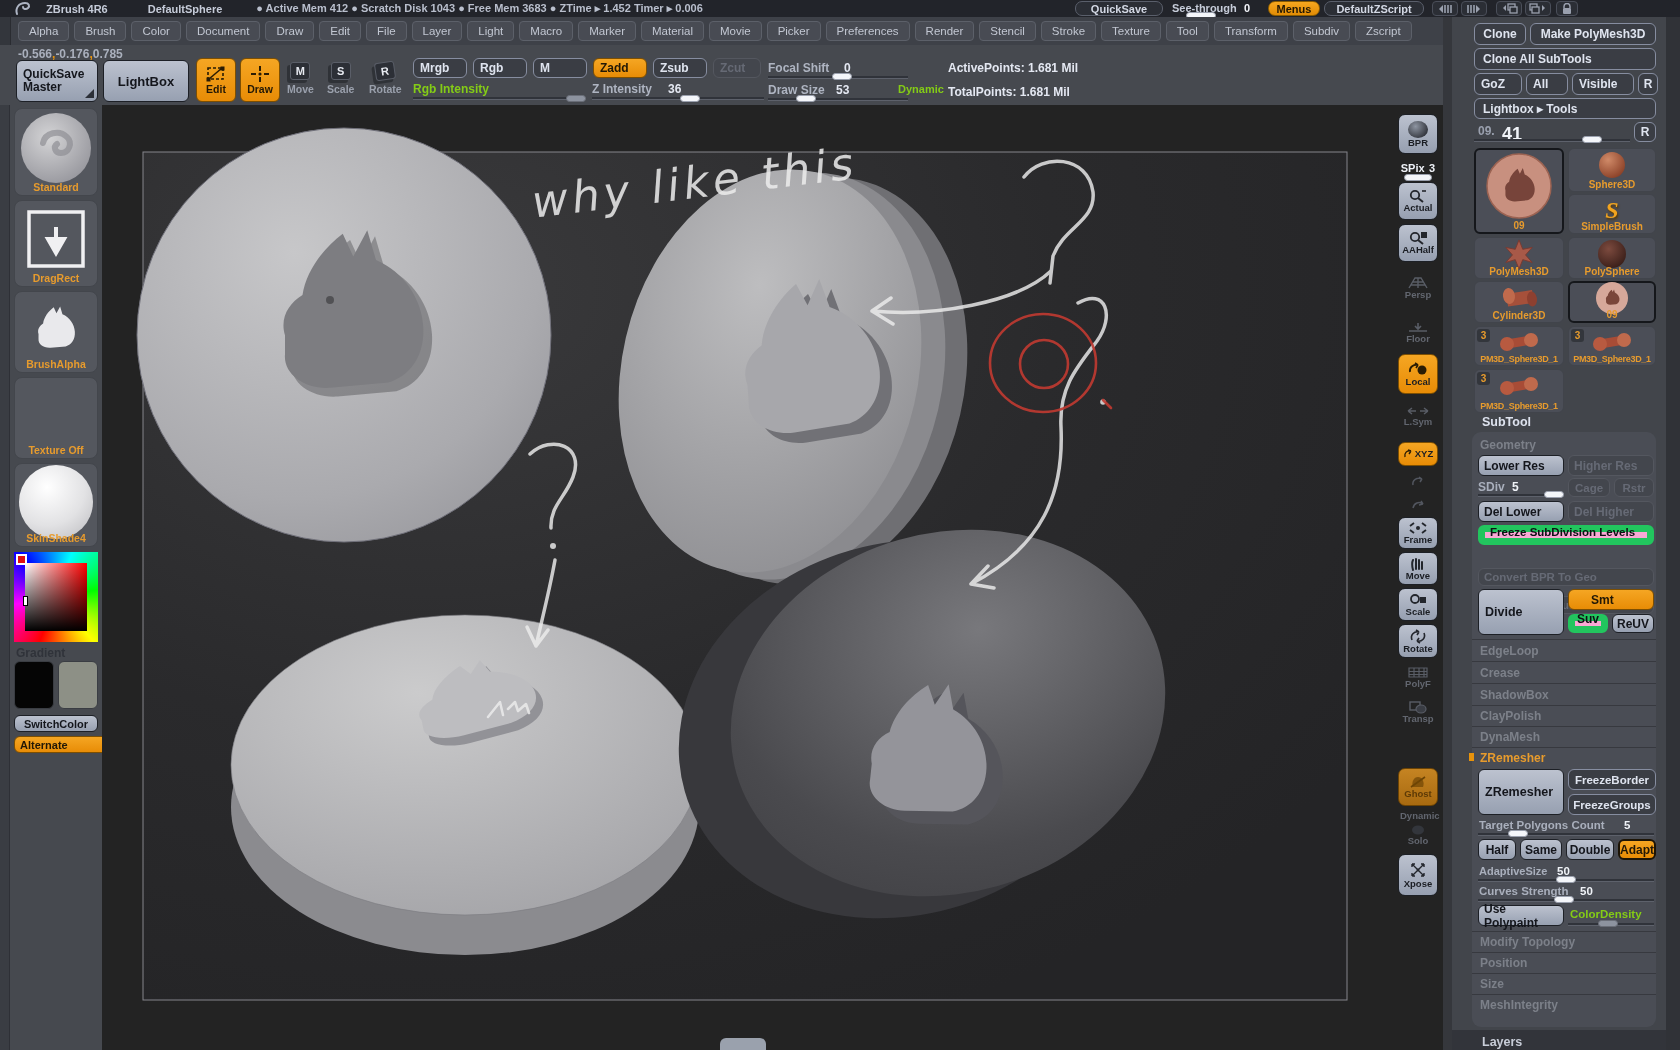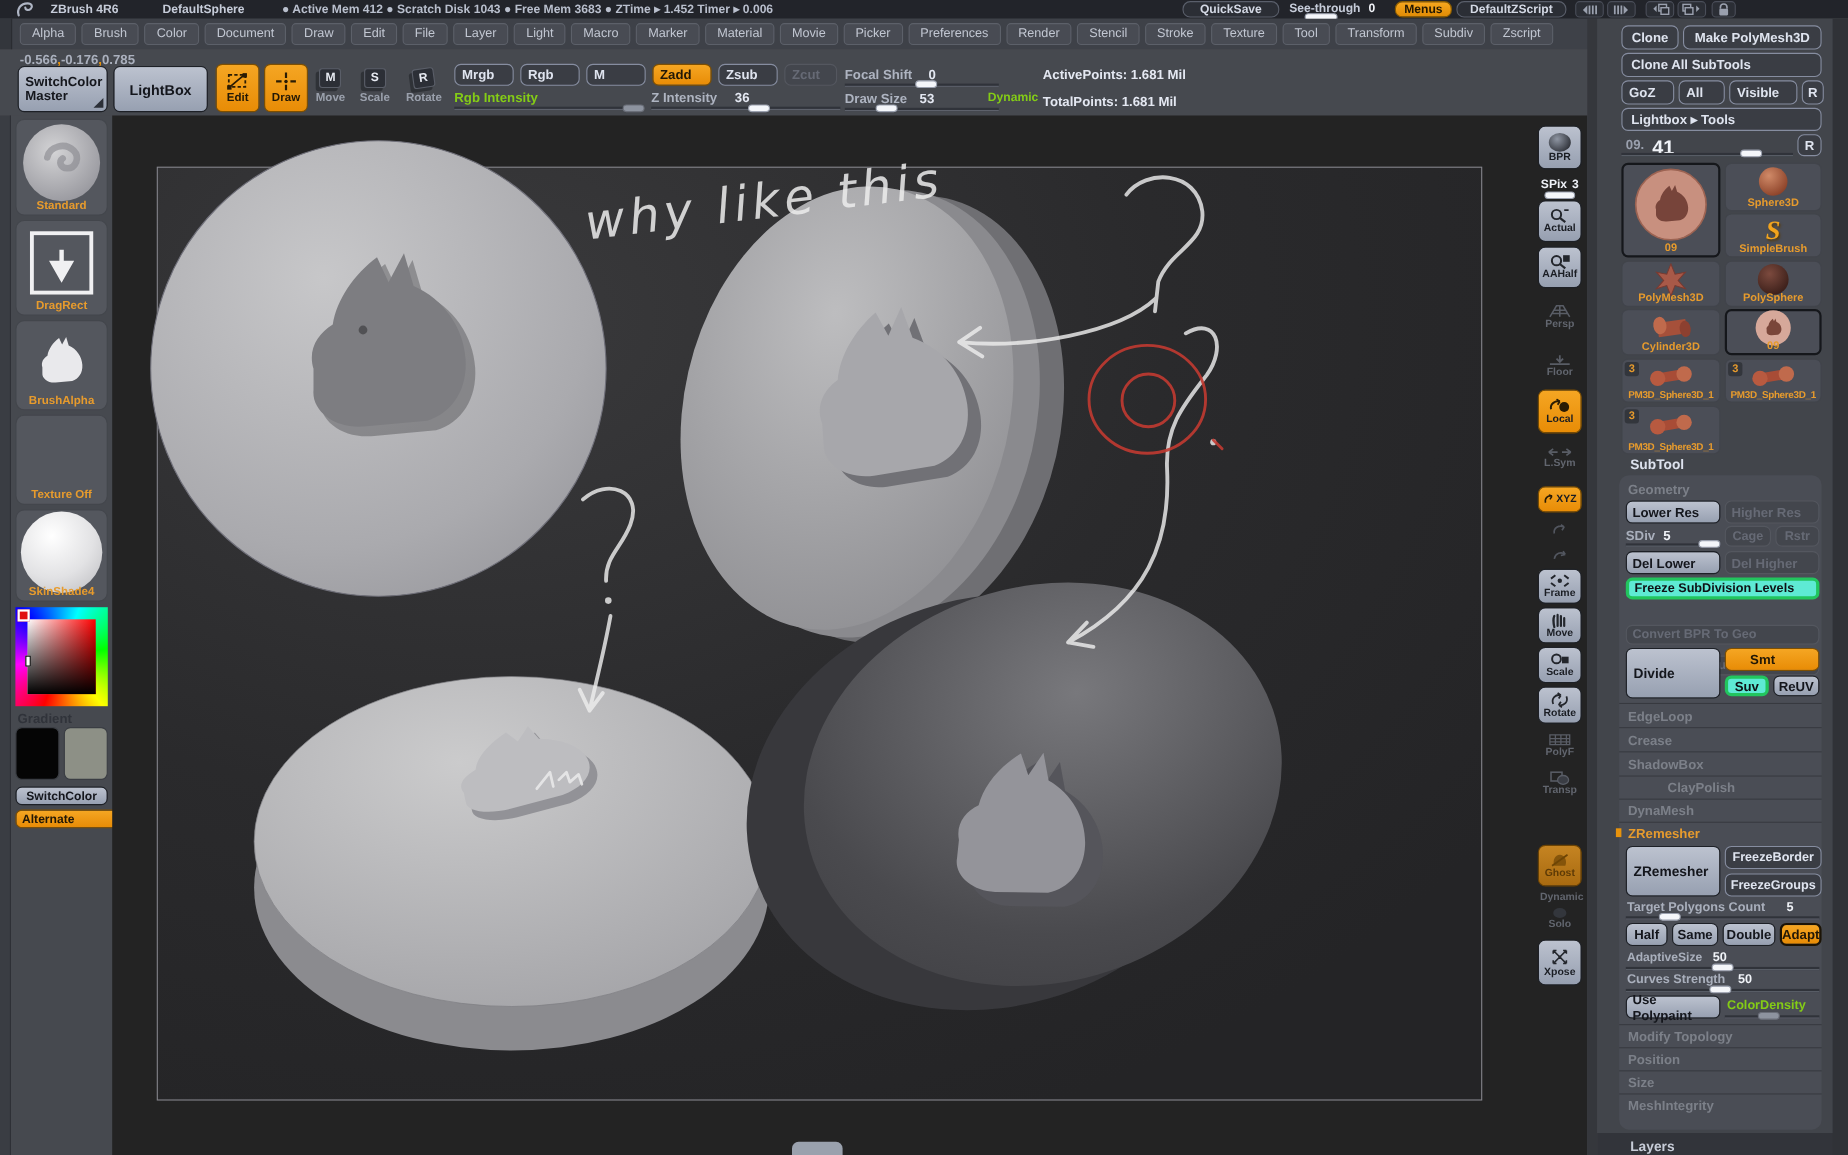--- a/index.html
+++ b/index.html
@@ -19,21 +19,21 @@
   .mi { height:20px; padding:0 10px; background:#484b53; border:1px solid #5c6069; border-radius:4px; color:#c2c7d2; font-size:11.5px; display:flex; align-items:center; }
   #menubar .handle { position:absolute; left:0; top:0; width:11px; height:28px; background:#33363c; border-right:1px solid #2a2c31; }
 
   
   #topbar { position:absolute; left:0; top:45px; width:1680px; height:60px; background:#46494f; }
   #coords { position:absolute; left:18px; top:2px; font-size:12px; font-weight:bold; color:#aab0bd; }
   #coords .sep { color:#e8930c; }
   .btn { position:absolute; display:flex; align-items:center; justify-content:center; font-weight:bold; border-radius:6px; }
   .btn-light { background:linear-gradient(#bcc2cf,#97a0b1); color:#14161c; border:1px solid #1d2026; }
   .btn-dark { background:#3a3d44; color:#dfe4ef; border:1px solid #868da0; }
-  .btn-mid { background:#5eead4; color:#0e1014; border:3px solid #22c55e; }
+  .btn-mid { background:#f9a8d4; color:#0e1014; border:7px solid #22c55e;align-items:flex-end; }
   .btn-orange { background:linear-gradient(#f5a623,#e88c06); color:#221806; border:1px solid #7d4f02; }
   .btn-dim { background:#43464d; color:#666a75; border:1px solid #54575f; }
   .dimlbl { color:#84cc16; font-weight:bold; }
   .toollbl { color:#e4e8f2; font-weight:bold; }
   .track { position:absolute; height:3px; background:#30333a; border-bottom:1px solid #5d617a; border-bottom:1px solid #5d616b; }
   .pill { position:absolute; width:20px; height:7px; border-radius:4px; background:#f4f6fa; border:1px solid #9aa0ae; }
   .pill.gray { background:#8d939f; border-color:#6a6e78; }
   .msr { display:flex; flex-direction:column; align-items:center; position:absolute; }
   .msr .sq { width:20px; height:18px; background:#2c2f36; border:1px solid #5a5e68; border-radius:3px; color:#e8ebf2; font-size:11px; font-weight:bold; display:flex; align-items:center; justify-content:center; box-shadow:-3px 3px 0 rgba(20,22,26,.45); }
   .msr .lb { margin-top:3px; font-size:10.5px; color:#9aa0ac; font-weight:bold; }
@@ -164,21 +164,21 @@
     <div class="mi">Transform</div>
     <div class="mi">Subdiv</div>
     <div class="mi">Zscript</div>
   </nav>
 
   <section id="topbar">
     <div id="coords">
       <span>-0.566</span><span class="sep">,</span><span>-0.176</span><span class="sep">,</span><span>0.785</span>
     </div>
     <div class="btn btn-light fold" style="left:16px; top:15px; width:82px; height:42px; font-size:12px; text-align:left; padding-left:6px; justify-content:flex-start; line-height:13px;">
-        <span>SwitchColor Master</span>
+        <span>QuickSave Master</span>
       </div>
     <div class="btn btn-light" style="left:103px; top:15px; width:86px; height:42px; font-size:13px;">
         <span>LightBox</span>
       </div>
     <div class="btn btn-orange" style="left:196px; top:13px; width:40px; height:44px; flex-direction:column;">
       <svg width="22" height="18" viewBox="0 0 22 18">
           <rect x="3" y="3" width="15" height="11" fill="none" stroke="#2a1c04" stroke-width="1.6" stroke-dasharray="3,2"></rect>
           <path d="M4,14 L17,3" stroke="#2a1c04" stroke-width="1.6"></path>
           <rect x="1.5" y="12.5" width="4" height="4" fill="#2a1c04"></rect>
           <rect x="15.5" y="1.5" width="4" height="4" fill="#2a1c04"></rect>
@@ -661,21 +661,21 @@
         <span>ReUV</span>
       </div>
 
     <div class="hdr-line" style="top:622px;"></div>
     <span class="hdr" style="top:627px;">EdgeLoop</span>
     <div class="hdr-line" style="top:644px;"></div>
     <span class="hdr" style="top:649px;">Crease</span>
     <div class="hdr-line" style="top:666px;"></div>
     <span class="hdr" style="top:671px;">ShadowBox</span>
     <div class="hdr-line" style="top:688px;"></div>
-    <span class="hdr" style="top:692px;margin-left:36px;">ClayPolish</span>
+    <span class="hdr" style="top:692px;">ClayPolish</span>
     <div class="hdr-line" style="top:709px;"></div>
     <span class="hdr" style="top:713px;">DynaMesh</span>
     <div class="hdr-line" style="top:730px;"></div>
     <div style="position:absolute; left:17px; top:736px; width:5px; height:8px; background:#e8930c;"></div>
     <span class="hdr" style="top:734px; color:#e79b2d;">ZRemesher</span>
 
     <div class="btn btn-light" style="left:26px; top:752px; width:86px; height:46px; font-size:12.5px; justify-content:flex-start; padding-left:6px;">
         <span>ZRemesher</span>
       </div>
     <div class="btn btn-dark" style="left:116px; top:752px; width:88px; height:21px; font-size:11.5px;">

